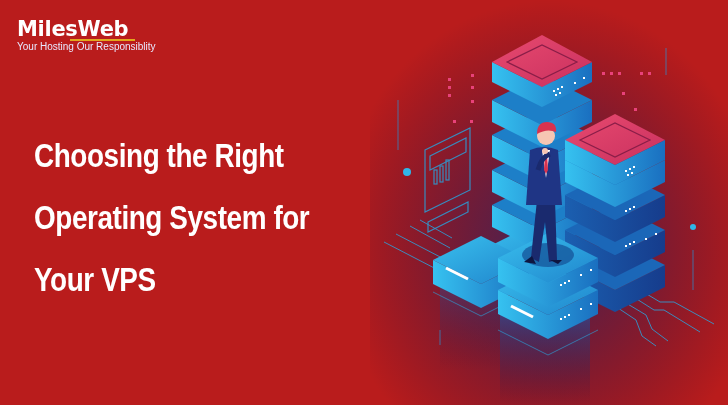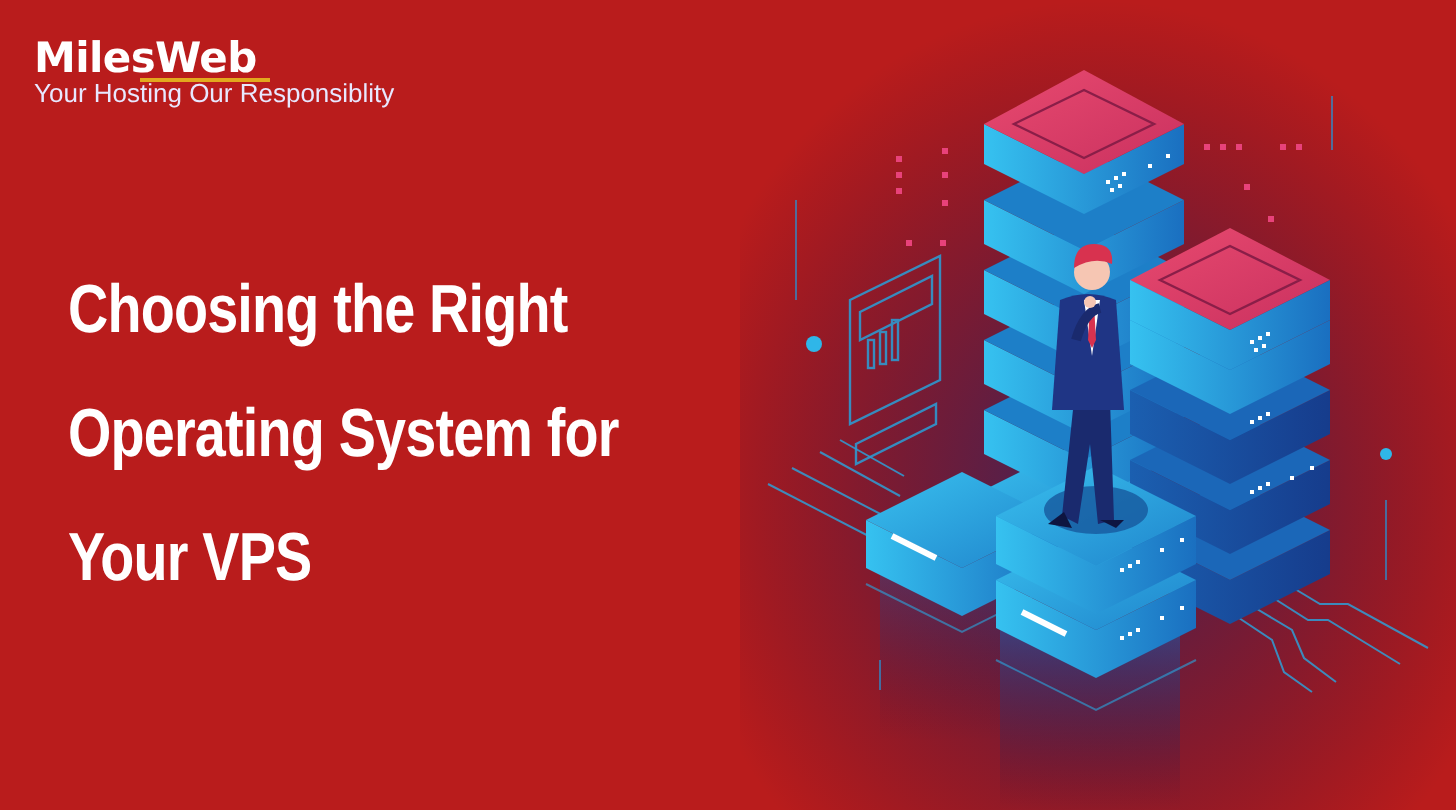--- a/index.html
+++ b/index.html
@@ -5,21 +5,21 @@
     html, body { margin: 0; padding: 0; }
     body {
       width: 728px; height: 405px; overflow: hidden;
       background: #050638;
       font-family: "Liberation Sans", sans-serif;
       position: relative;
     }
     .banner { position: absolute; inset: 0; width: 728px; height: 405px; overflow: hidden; background: #b91c1c; padding-left: 13px; }
     .logo { position: absolute; left: 17px; top: 18px; }
     .logo-name { color: #ffffff; font-family: "DejaVu Sans", sans-serif; font-weight: 600; font-size: 21px; letter-spacing: -0.3px; line-height: 22px; }
-    .logo-tagline { color: #e8e8ff; font-size: 13px; margin-top: 2px; line-height: 10px; }
+    .logo-tagline { color: #e8e8ff; font-size: 10px; margin-top: 2px; line-height: 10px; }
     .logo-underline { position: absolute; left: 70px; top: 39px; width: 65px; height: 2px; background: #e2a81e; }
     .headline { position: absolute; left: 34px; top: 124px; color: #ffffff; font-family: "Liberation Sans", sans-serif; font-weight: 700; font-size: 34px; line-height: 62px; letter-spacing: -0.5px; transform: scaleX(0.82); transform-origin: left top; }
     .headline div { white-space: nowrap; }
     .illustration { position: absolute; left: 370px; top: 0; width: 358px; height: 405px; }
   </style>
 </head>
 <body>
 
 <div class="banner">
 

